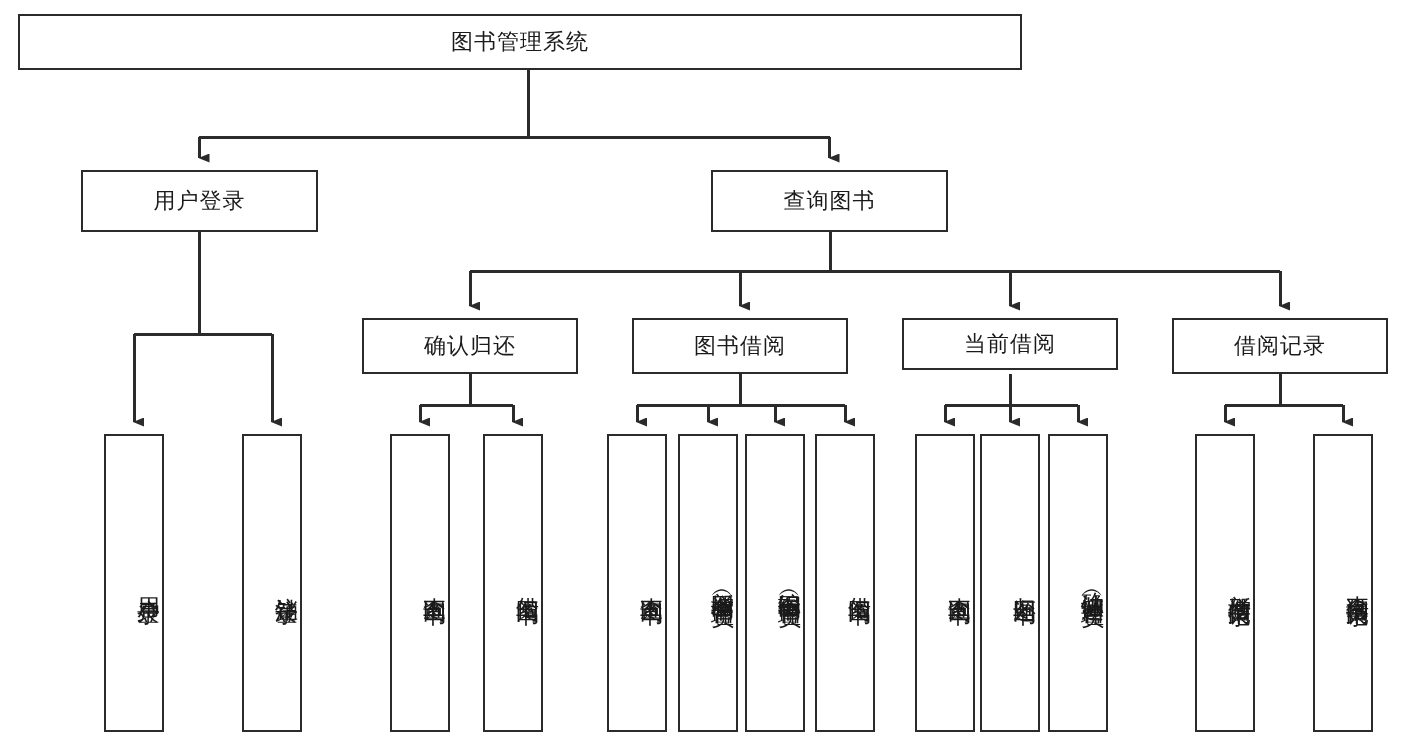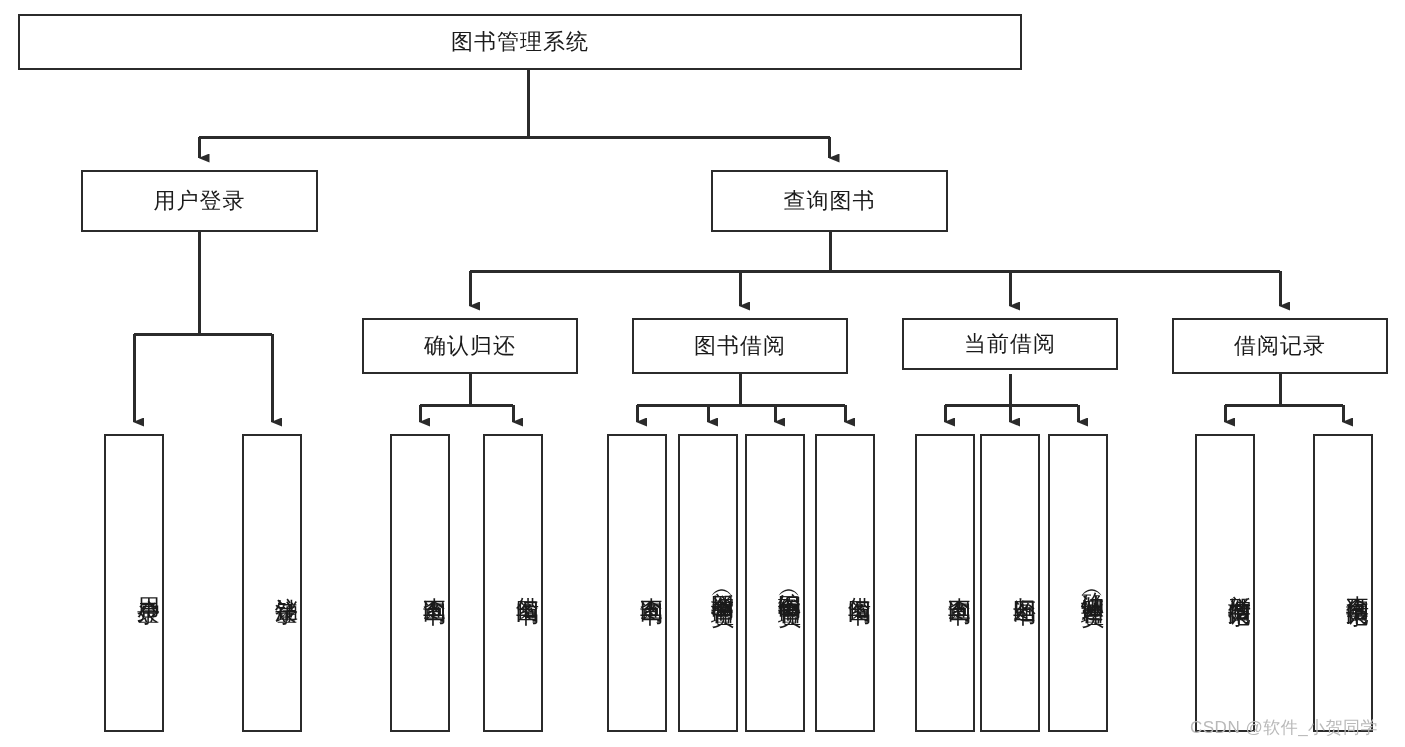--- a/index.html
+++ b/index.html
@@ -165,15 +165,14 @@
         <span>确认归还（管理员）</span>
       </div>
       <div class="node vertical" style="left: 1195px; top: 434px; width: 60px; height: 298px;">
         <span>新增借阅记录</span>
       </div>
       <div class="node vertical" style="left: 1313px; top: 434px; width: 60px; height: 298px;">
         <span>查询借阅记录</span>
       </div>
     </div>
 
-  <div class="watermark" style="left: 1190px; top: 716px; color: rgb(185, 185, 185);">CSDN @软件_小贺同学</div>
 
 </div>
 
 </body></html>

